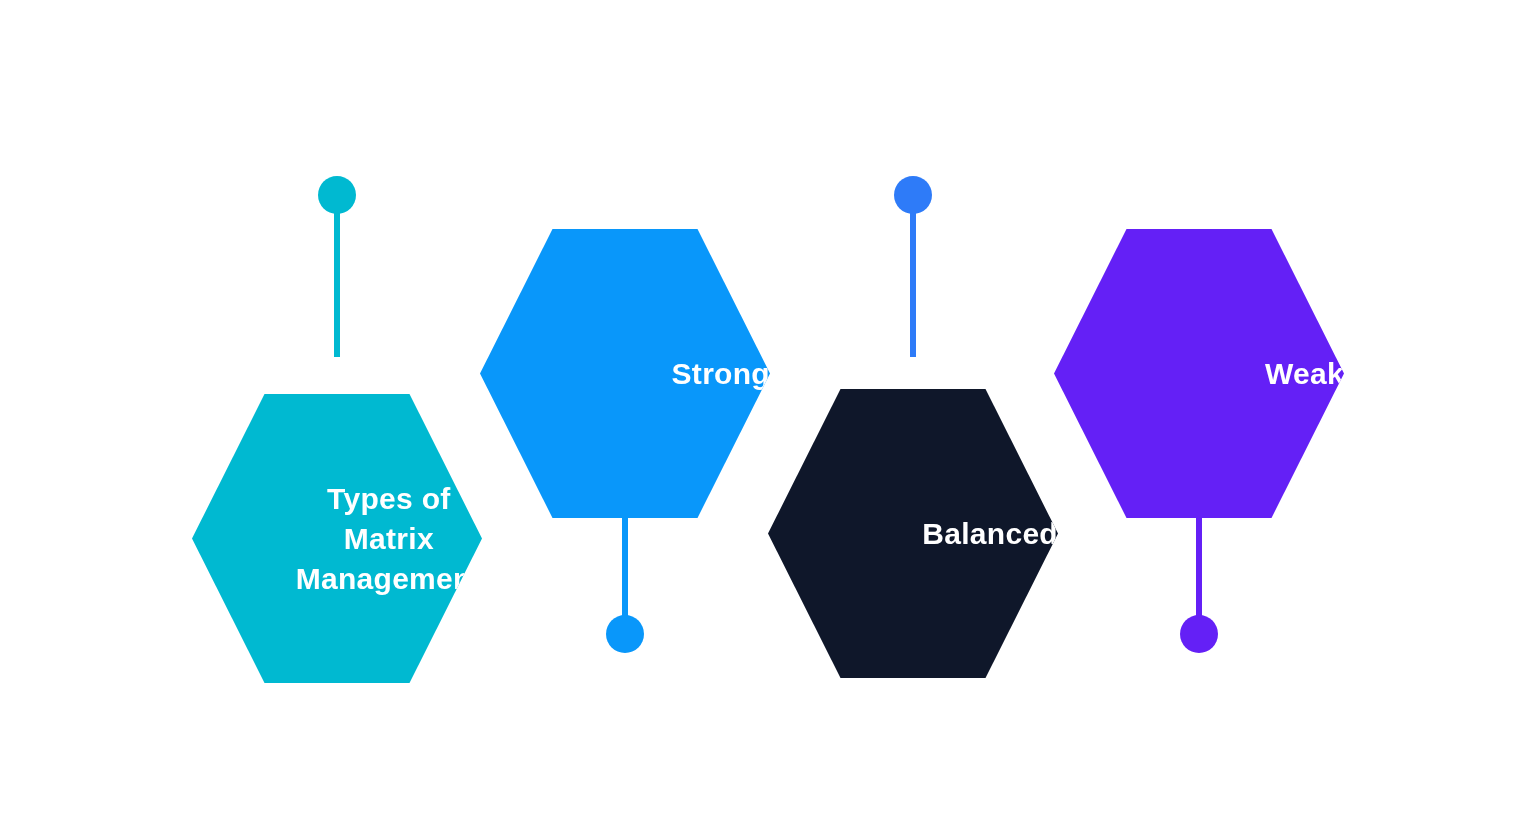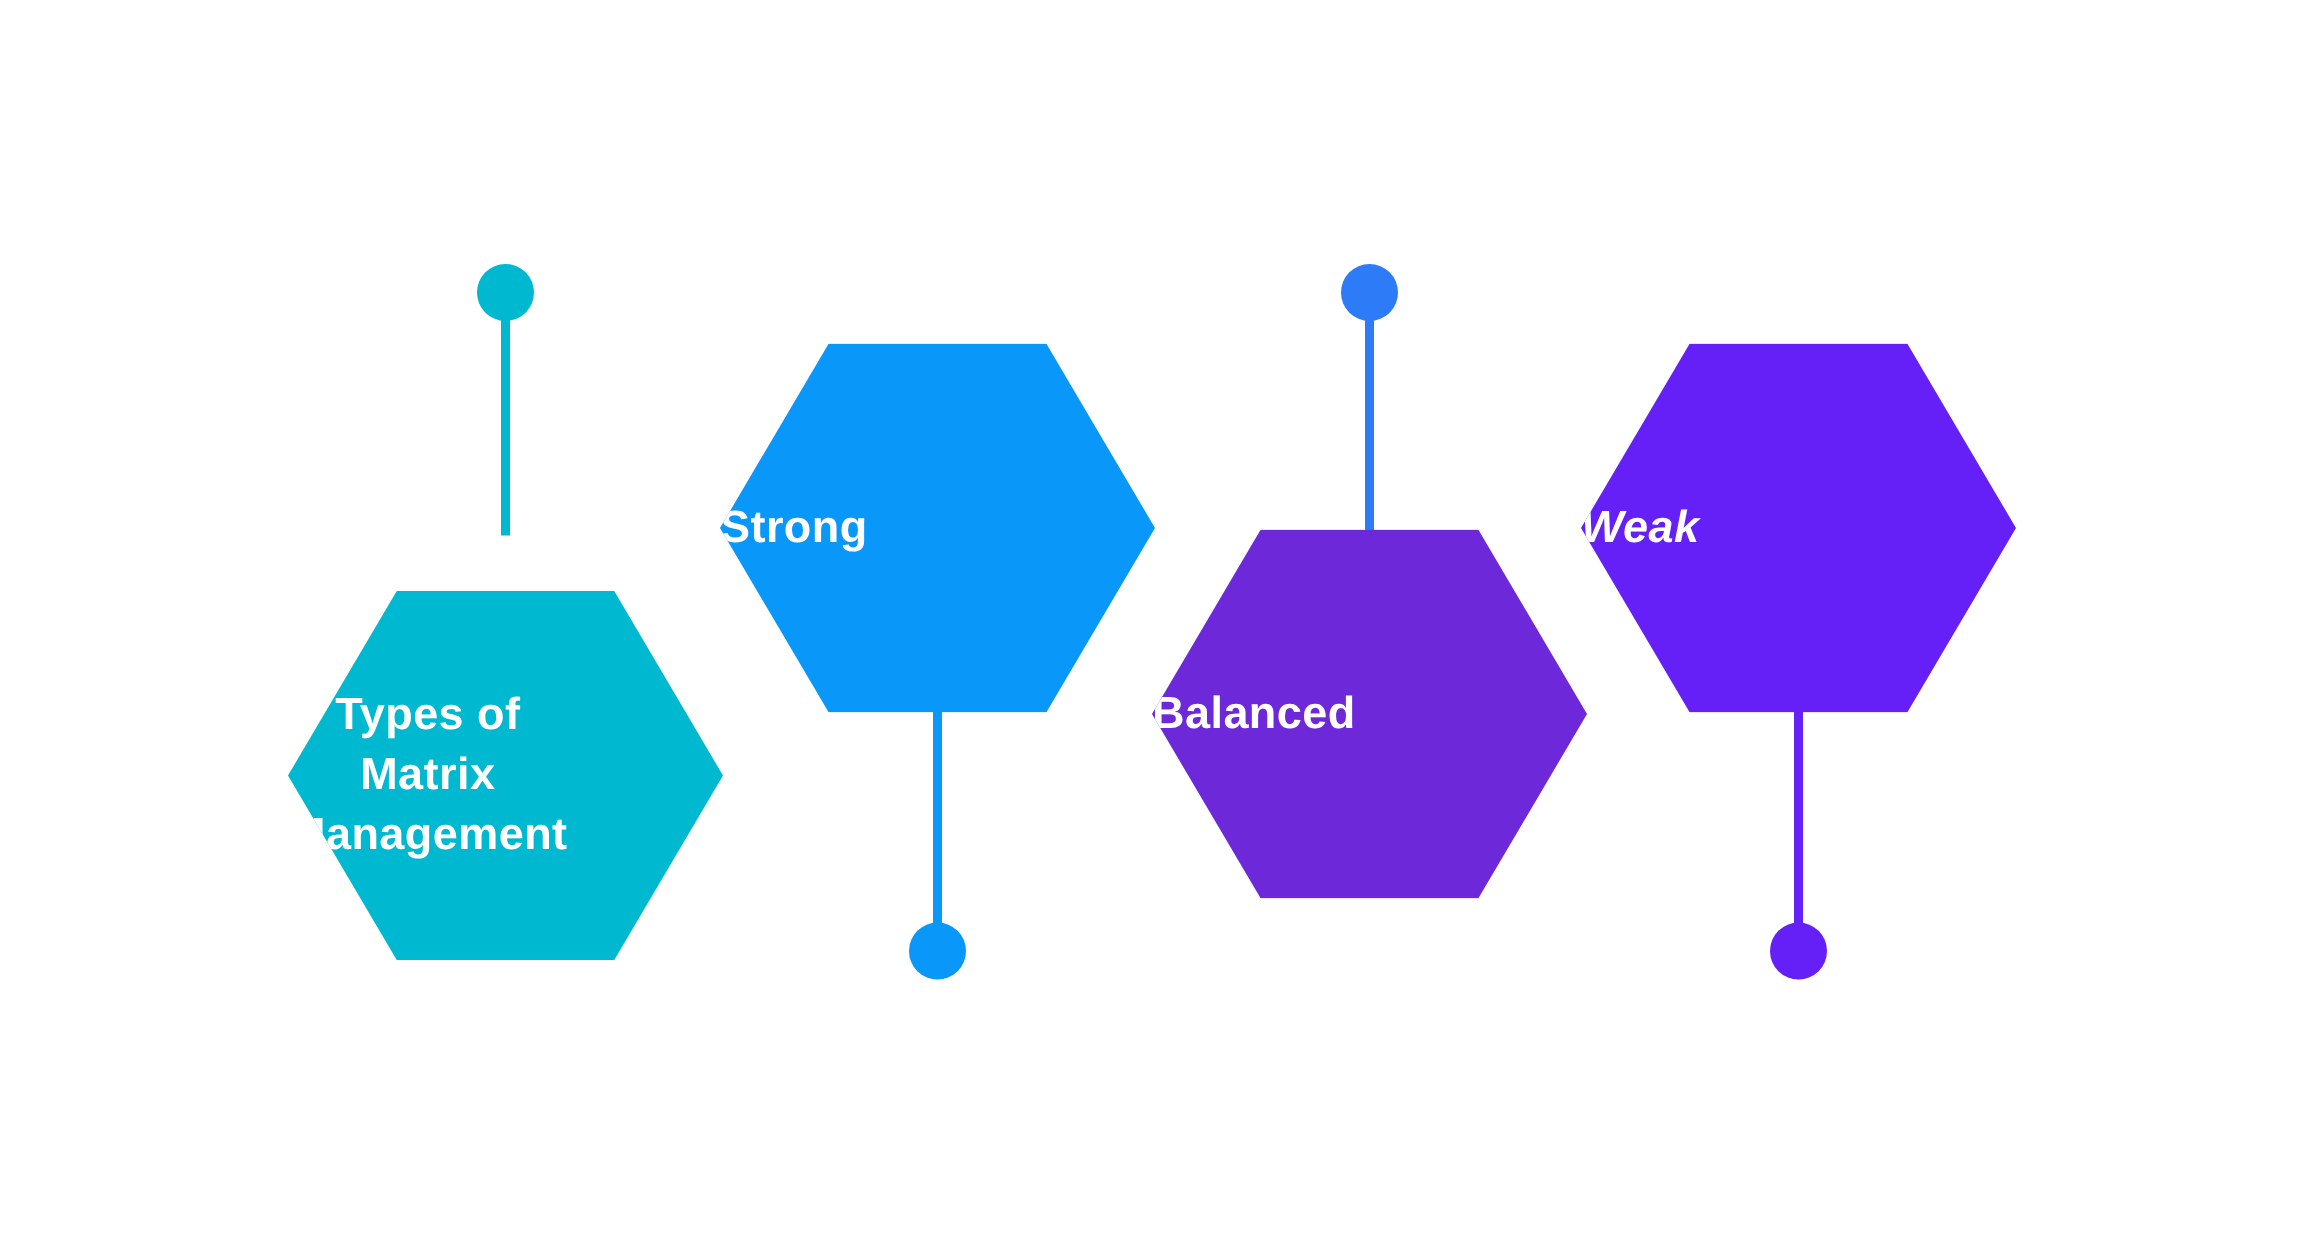--- a/index.html
+++ b/index.html
@@ -23,25 +23,25 @@
   }
   .dot {
     position: absolute;
     width: 38px;
     height: 38px;
     border-radius: 50%;
   }
   .hex {
     position: absolute;
     width: 290px;
-    height: 246px;
+    height: 289px;
     clip-path: polygon(0% 50%, 25% 0%, 75% 0%, 100% 50%, 75% 100%, 25% 100%);
     display: flex;
     align-items: center;
-    justify-content: flex-start;
+    justify-content: flex-end;
   }
   .hex-label {
     color: #ffffff;
     font-weight: 700;
     font-size: 30px;
     line-height: 40px;
     text-align: center;
     white-space: pre-line;
     letter-spacing: 0.3px;
   }
@@ -76,23 +76,23 @@
   </div>
 
   <div class="stem n2-stem" style="background-color: rgb(9, 151, 250);"></div>
   <div class="dot n2-dot" style="background-color: rgb(9, 151, 250);"></div>
   <div class="hex n2-hex" style="background-color: rgb(9, 151, 250);">
     <span class="hex-label">Strong</span>
   </div>
 
   <div class="stem n3-stem" style="background-color: rgb(46, 123, 248);"></div>
   <div class="dot n3-dot" style="background-color: rgb(46, 123, 248);"></div>
-  <div class="hex n3-hex" style="background-color: #6d28d9;">
+  <div class="hex n3-hex" style="background-color: #0f172a; margin-top: 36px;">
     <span class="hex-label">Balanced</span>
   </div>
 
   <div class="stem n4-stem" style="background-color: rgb(100, 32, 246);"></div>
   <div class="dot n4-dot" style="background-color: rgb(100, 32, 246);"></div>
-  <div class="hex n4-hex" style="background-color: rgb(100, 32, 246); font-style: italic;">
+  <div class="hex n4-hex" style="background-color: rgb(100, 32, 246);">
     <span class="hex-label">Weak</span>
   </div>
 
 </div>
 
 </body></html>

